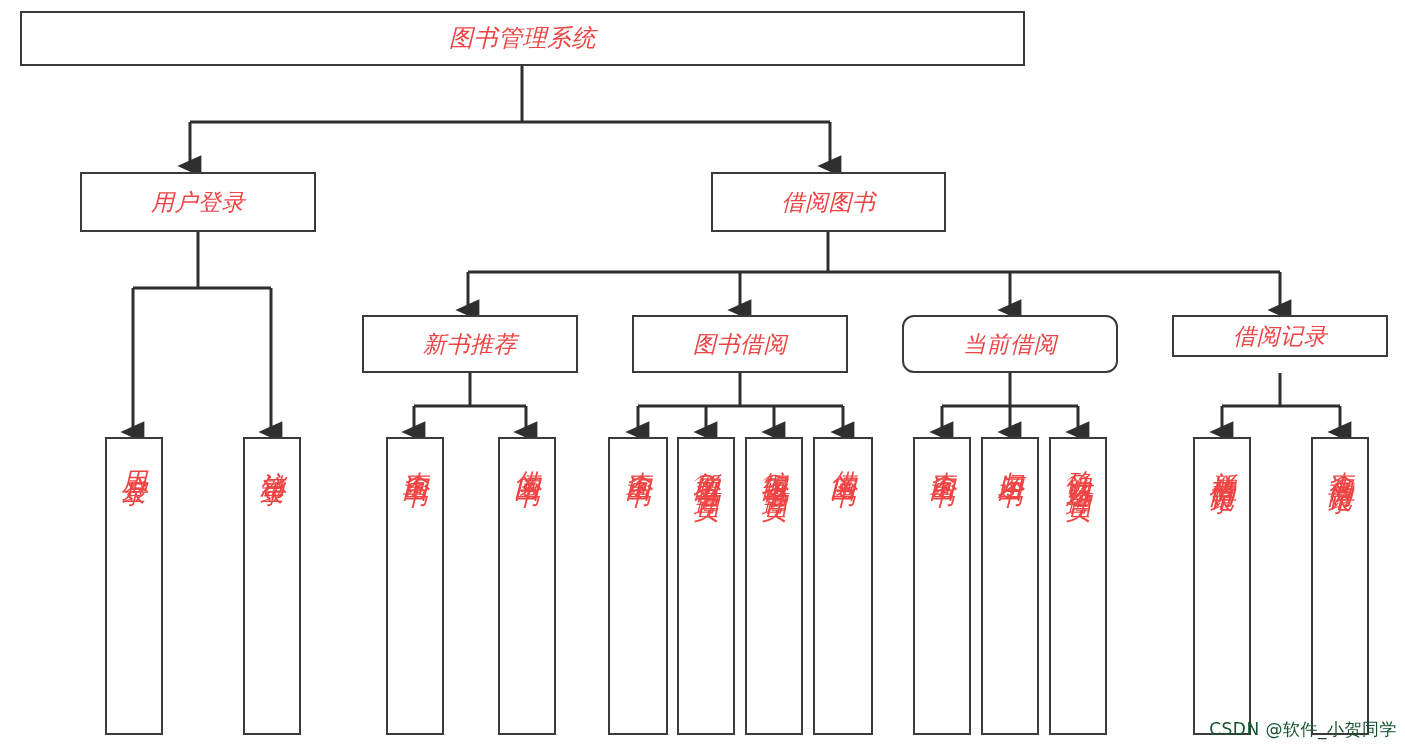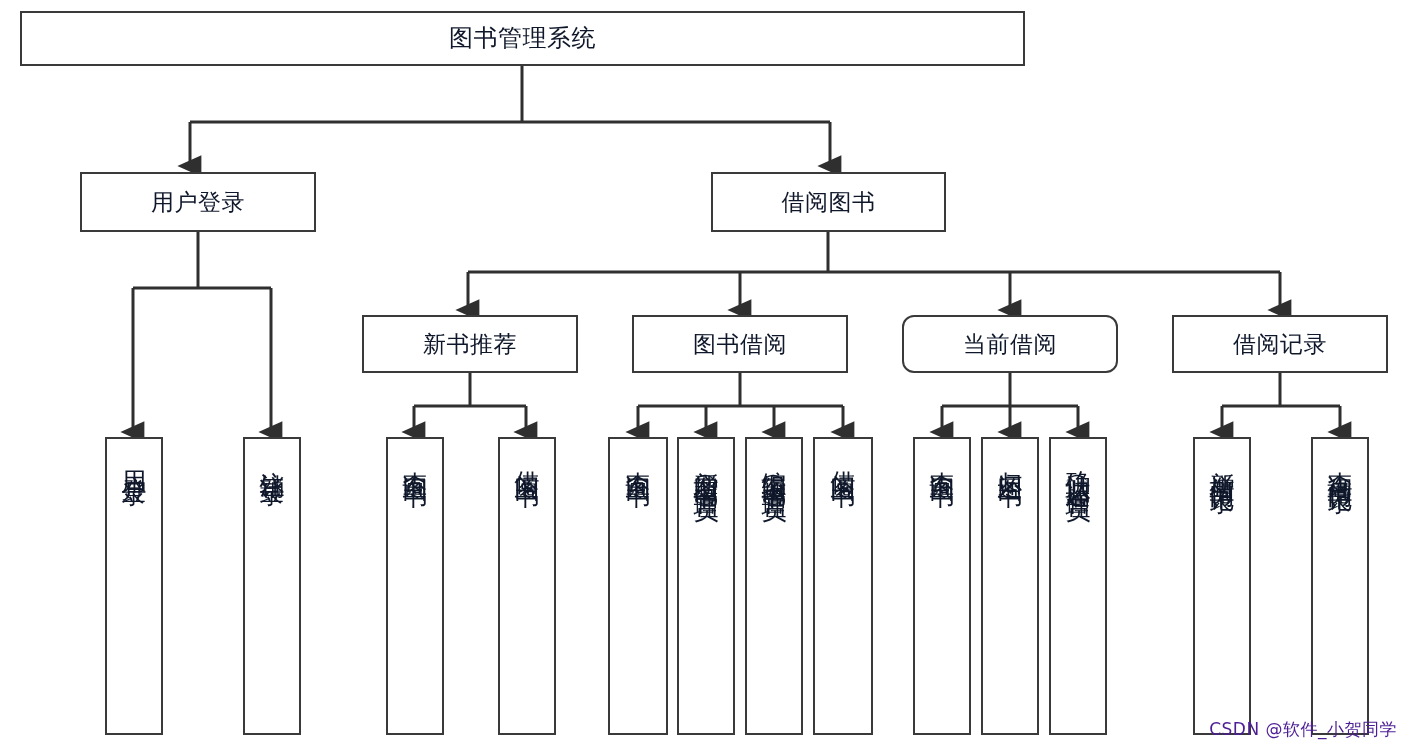--- a/index.html
+++ b/index.html
@@ -33,22 +33,23 @@
     border: 2.5px solid #3a3a3a;
     display: flex;
     align-items: center;
     justify-content: center;
     color: #2b2b2b;
   }
   .node-label {
     display: block;
     text-align: center;
     line-height: 1.08;
-    color: #0f172a;
+    color: #ef4444;
     white-space: pre-wrap;
+    font-style: italic;
   }
   
   .node.horiz .node-label {
     writing-mode: horizontal-tb;
     font-size: 23px;
     letter-spacing: 0.5px;
   }
   .node.root .node-label {
     font-size: 24px;
   }
@@ -64,21 +65,21 @@
     font-size: 25px;
     line-height: 1.0;
     letter-spacing: 4px;
     max-height: 100%;
   }
   .watermark {
     position: absolute;
     right: 8px;
     bottom: 6px;
     font-size: 17px;
-    color: #4c1d95;
+    color: #14532d;
     letter-spacing: 0.5px;
     white-space: nowrap;
   }
 </style>
 </head>
 <body>
 
 <div id="diagram-root">
 
   <svg id="connectors" viewBox="0 0 1405 747" xmlns="http://www.w3.org/2000/svg">
@@ -144,21 +145,21 @@
 
   <div class="node horiz" style="left:632px; top:315px; width:216px; height:58px;">
     <span class="node-label">图书借阅</span>
   </div>
   <div class="node horiz" style="left:362px; top:315px; width:216px; height:58px;">
     <span class="node-label">新书推荐</span>
   </div>
   <div class="node horiz" style="left:902px; top:315px; width:216px; height:58px;border-radius:12px;">
     <span class="node-label">当前借阅</span>
   </div>
-  <div class="node horiz" style="left:1172px; top:315px; width:216px; height:58px;">
+  <div class="node horiz" style="left:1172px; top:315px; width:216px; height:42px;">
     <span class="node-label">借阅记录</span>
   </div>
 
   <div class="node vert" style="left:105px; top:437px; width:58px; height:298px;">
     <span class="node-label">用户登录</span>
   </div>
   <div class="node vert" style="left:243px; top:437px; width:58px; height:298px;">
     <span class="node-label">注销登录</span>
   </div>
 

